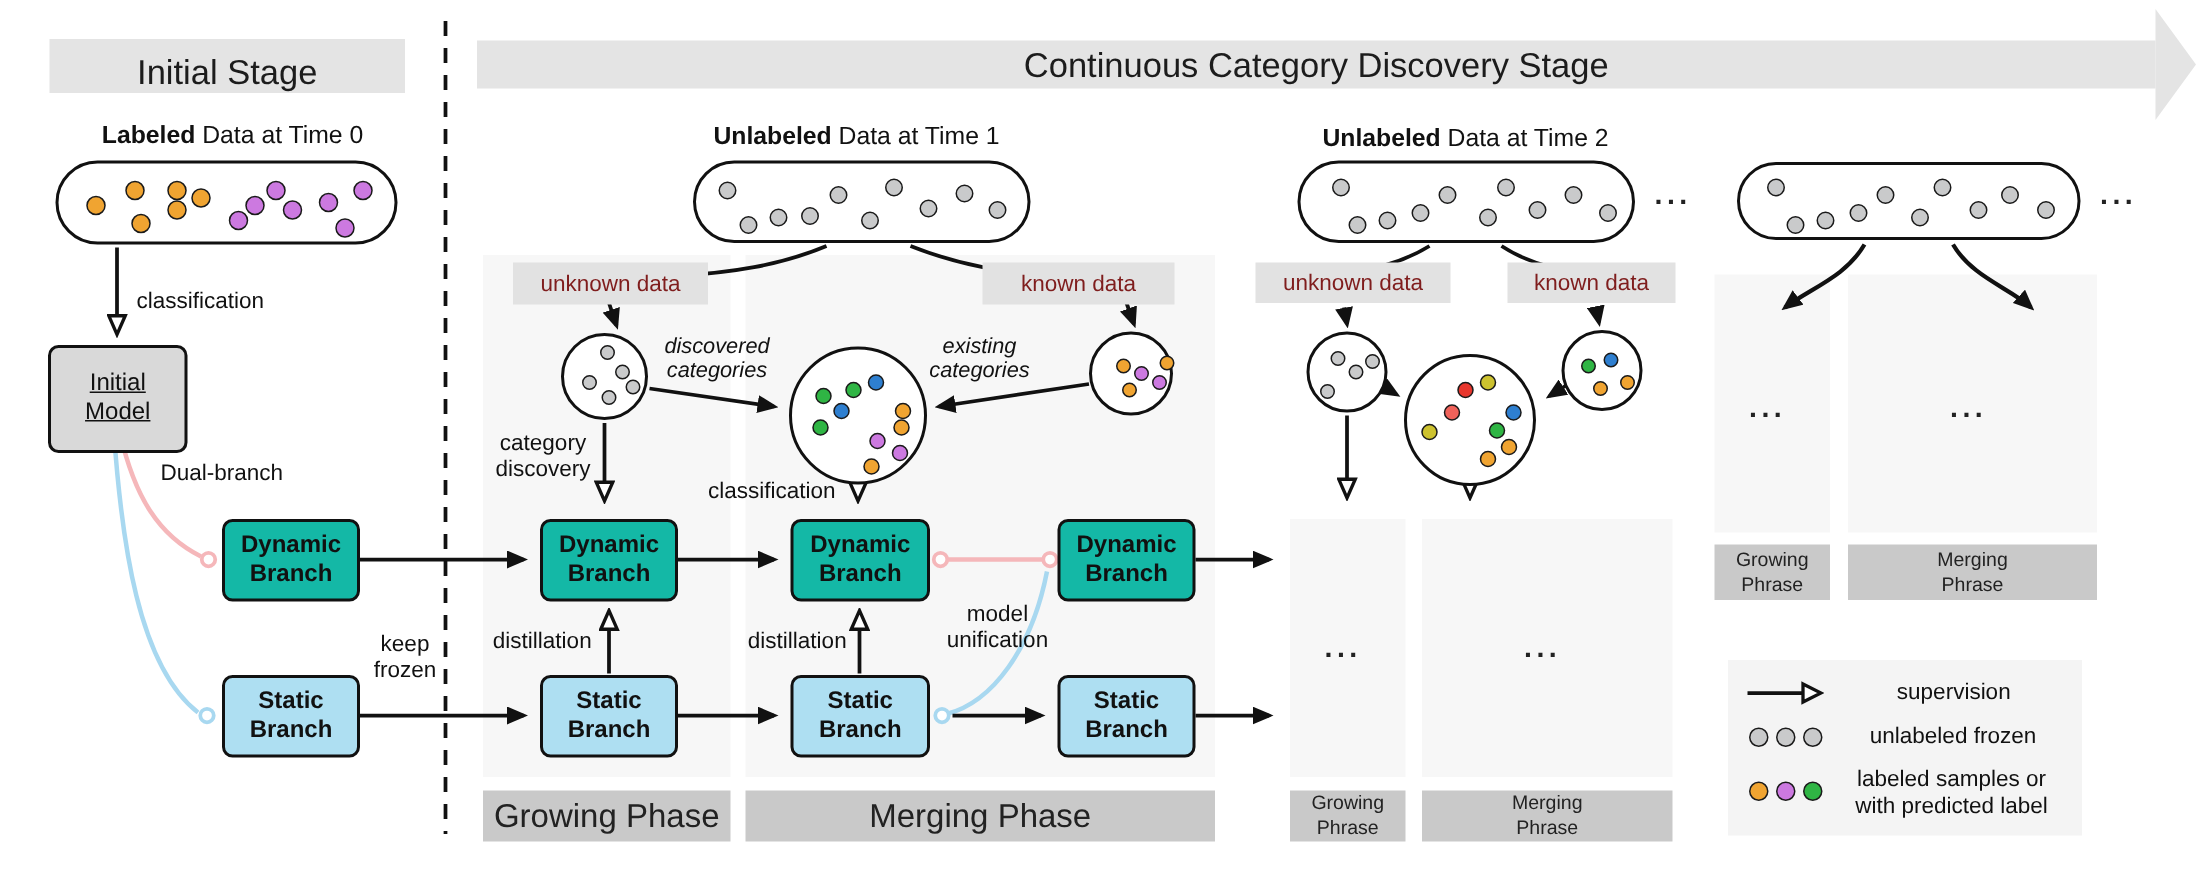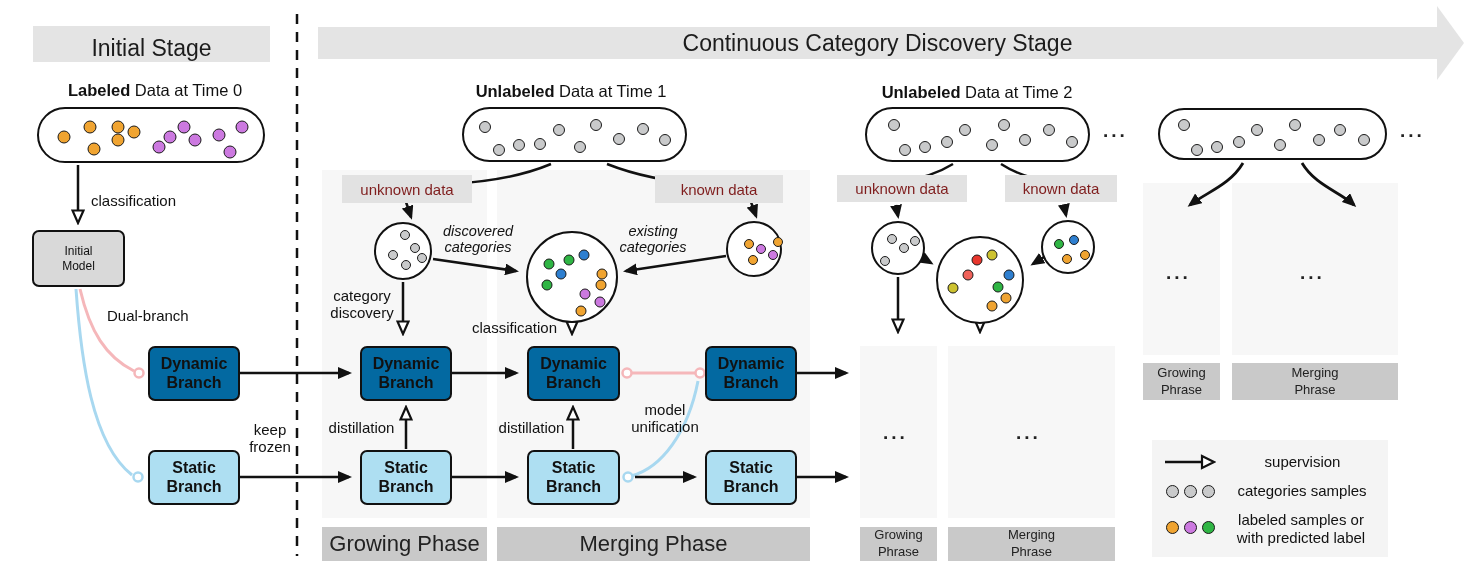--- a/index.html
+++ b/index.html
@@ -9,21 +9,21 @@
   .panel{background:#f7f7f7;}
   .hdr{background:#e4e4e4;display:flex;align-items:flex-end;justify-content:center;font-size:23px;color:#1c1c1c;}
   .banner-body{background:#e4e4e4;display:flex;align-items:center;justify-content:center;font-size:23px;color:#1c1c1c;}
   .banner-head{width:0;height:0;border-top:37px solid transparent;border-bottom:37px solid transparent;border-left:27px solid #e4e4e4;}
   .bar{background:#c9c9c9;display:flex;align-items:center;justify-content:center;font-size:22px;color:#222;text-align:center;}
   .bar.small{font-size:13px;line-height:1.3;flex-direction:column;}
   .chip{background:#e2e2e2;display:flex;align-items:center;justify-content:center;font-size:15px;color:#7f1d1d;}
   .pill{border:2.5px solid #111;border-radius:28px;background:#fff;}
   .circle{border:2.5px solid #111;border-radius:50%;background:#fff;}
   .box{border:2.5px solid #111;border-radius:7px;display:flex;flex-direction:column;align-items:center;justify-content:center;font-weight:bold;font-size:16px;line-height:1.18;}
-  .box.pink{background:#0369a1;}
+  .box.pink{background:#14b8a6;}
   .box.blue{background:#AEDFF2;}
   .box.gray{background:#D9D9D9;font-weight:400;}
   .dstitle{font-size:16.5px;text-align:center;white-space:nowrap;}
   .lbl{font-size:15px;line-height:1.12;color:#111;text-align:center;}
   .lbl.left{text-align:left;}
   .lbl.it{font-style:italic;font-size:14.5px;}
   .ell{font-size:19px;font-weight:bold;letter-spacing:3px;color:#222;white-space:nowrap;}
   .dot{position:absolute;border:1.6px solid #1a1a1a;border-radius:50%;transform:translate(-50%,-50%);box-sizing:border-box;}
   .rdot{display:inline-block;border:1.6px solid #1a1a1a;border-radius:50%;box-sizing:border-box;margin-right:5px;}
   .dotrow{display:flex;align-items:center;}
@@ -147,21 +147,21 @@
       <span class="dot" style="width: 13px; height: 13px; left: 131px; top: 28px; background: rgb(204, 121, 224);"></span>
       <span class="dot" style="width: 13px; height: 13px; left: 145px; top: 18px; background: rgb(204, 121, 224);"></span>
       <span class="dot" style="width: 13px; height: 13px; left: 156px; top: 31px; background: rgb(204, 121, 224);"></span>
       <span class="dot" style="width: 13px; height: 13px; left: 180px; top: 26px; background: rgb(204, 121, 224);"></span>
       <span class="dot" style="width: 13px; height: 13px; left: 191px; top: 43px; background: rgb(204, 121, 224);"></span>
       <span class="dot" style="width: 13px; height: 13px; left: 203px; top: 18px; background: rgb(204, 121, 224);"></span>
     </div>
   <div class="abs lbl left" style="left:91px;top:193px;width:100px;">
     <span>classification</span>
   </div>
-  <div class="abs box gray" style="left:32px;top:230px;width:93px;height:57px;font-size:12px;">
+  <div class="abs box gray" style="left:32px;top:230px;width:93px;height:72px;font-size:16px;text-decoration:underline;">
     <span>Initial</span>
     <span>Model</span>
   </div>
   <div class="abs lbl left" style="left:107px;top:308px;width:100px;">
     <span>Dual-branch</span>
   </div>
   <div class="abs box pink" style="left:148px;top:346px;width:92px;height:55px;">
     <span>Dynamic</span>
     <span>Branch</span>
   </div>
@@ -352,21 +352,21 @@
   </svg>
   <div class="abs lbl" style="left:1240px;top:454px;width:125px;">
     <span>supervision</span>
   </div>
   <div class="abs dotrow" style="left:1166px;top:485px;">
       <span class="rdot" style="width: 13px; height: 13px; background: rgb(201, 202, 203);"></span>
       <span class="rdot" style="width: 13px; height: 13px; background: rgb(201, 202, 203);"></span>
       <span class="rdot" style="width: 13px; height: 13px; background: rgb(201, 202, 203);"></span>
     </div>
   <div class="abs lbl" style="left:1232px;top:483px;width:140px;">
-    <span>categories samples</span>
+    <span>unlabeled frozen</span>
   </div>
   <div class="abs dotrow" style="left:1166px;top:521px;">
       <span class="rdot" style="width: 13px; height: 13px; background: rgb(240, 164, 49);"></span>
       <span class="rdot" style="width: 13px; height: 13px; background: rgb(204, 121, 224);"></span>
       <span class="rdot" style="width: 13px; height: 13px; background: rgb(47, 181, 68);"></span>
     </div>
   <div class="abs lbl" style="left:1222px;top:511px;width:158px;line-height:1.18;">
     <div>labeled samples or</div>
     <div>with predicted label</div>
   </div>

